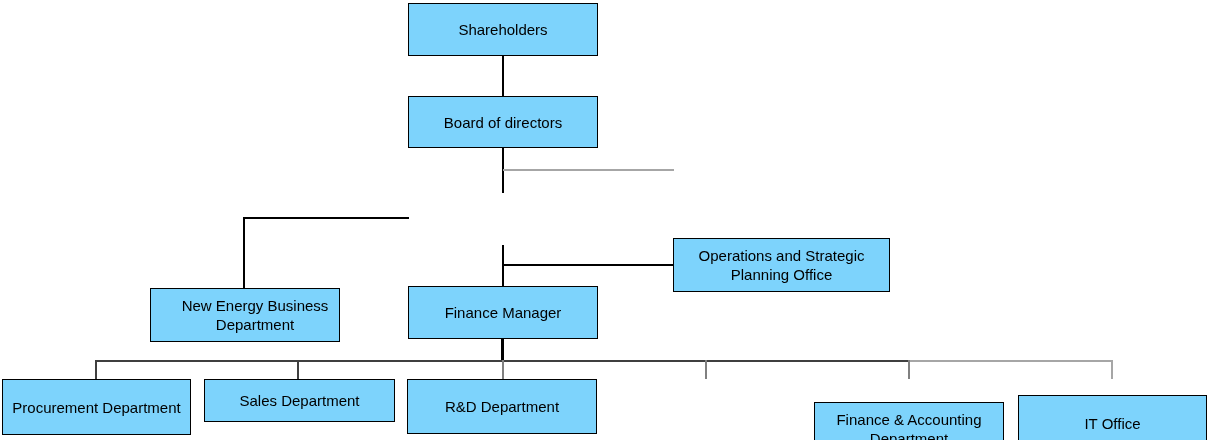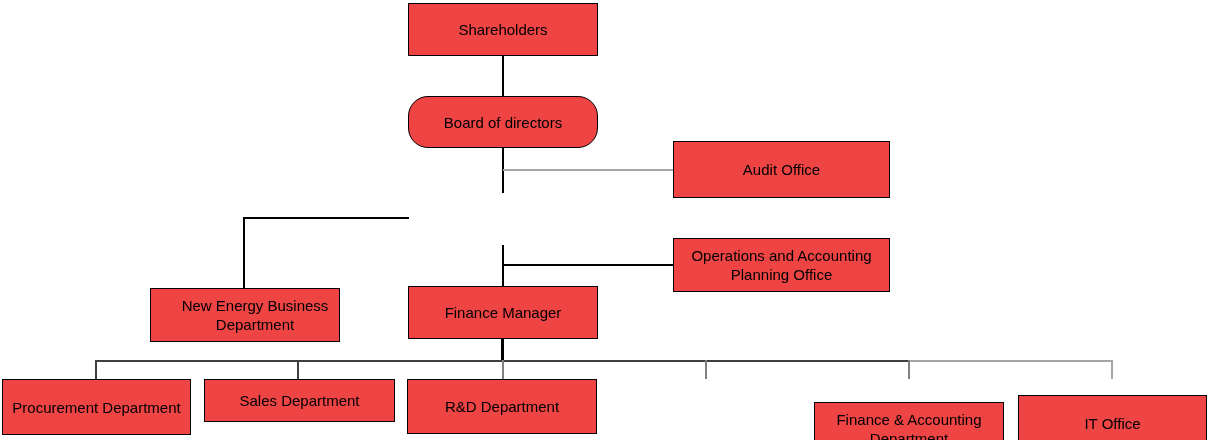--- a/index.html
+++ b/index.html
@@ -12,21 +12,21 @@
     width: 1208px;
     height: 440px;
     background: #ffffff;
     font-family: "Liberation Sans", sans-serif;
     overflow: hidden;
   }
   .org-box {
     position: absolute;
     box-sizing: border-box;
     border: 1.5px solid #000000;
-    background: #ef4444;
+    background: #7dd3fc;
     display: flex;
     align-items: center;
     justify-content: center;
     text-align: center;
     font-size: 15px;
     line-height: 19px;
     color: #000000;
     padding: 2px 6px;
     z-index: 2;
   }
@@ -56,26 +56,25 @@
   <div class="conn gray" style="left:909px; top:360px; width:204px; height:2px;"></div>
   <div class="conn dark" style="left:95px; top:360px; width:2px; height:19px;"></div>
   <div class="conn dark" style="left:297px; top:360px; width:2px; height:19px;"></div>
   <div class="conn mid" style="left:502px; top:360px; width:2px; height:19px;"></div>
   <div class="conn mid" style="left:705px; top:360px; width:2px; height:19px;"></div>
   <div class="conn mid" style="left:908px; top:360px; width:2px; height:19px;"></div>
   <div class="conn gray" style="left:1111px; top:360px; width:2px; height:19px;"></div>
 
   <div class="org-box" style="left:408px; top:3px; width:190px; height:53px;">Shareholders</div>
 
-  <div class="org-box" style="left:408px; top:96px; width:190px; height:52px;border-radius:20px;">Board of directors</div>
-
-  <div class="org-box" style="left:673px; top:141px; width:217px; height:57px;">Audit Office</div>
+  <div class="org-box" style="left:408px; top:96px; width:190px; height:52px;">Board of directors</div>
 
 
-  <div class="org-box" style="left:673px; top:238px; width:217px; height:54px;">Operations and Accounting Planning Office</div>
+
+  <div class="org-box" style="left:673px; top:238px; width:217px; height:54px;">Operations and Strategic Planning Office</div>
 
   <div class="org-box" style="left:150px; top:288px; width:190px; height:54px;padding-left:26px;">New Energy Business Department</div>
 
   <div class="org-box" style="left:408px; top:286px; width:190px; height:53px;">Finance Manager</div>
 
   <div class="org-box" style="left:2px; top:379px; width:189px; height:56px;">Procurement Department</div>
 
   <div class="org-box" style="left:204px; top:379px; width:191px; height:43px;">Sales Department</div>
 
   <div class="org-box" style="left:407px; top:379px; width:190px; height:55px;">R&amp;D Department</div>

